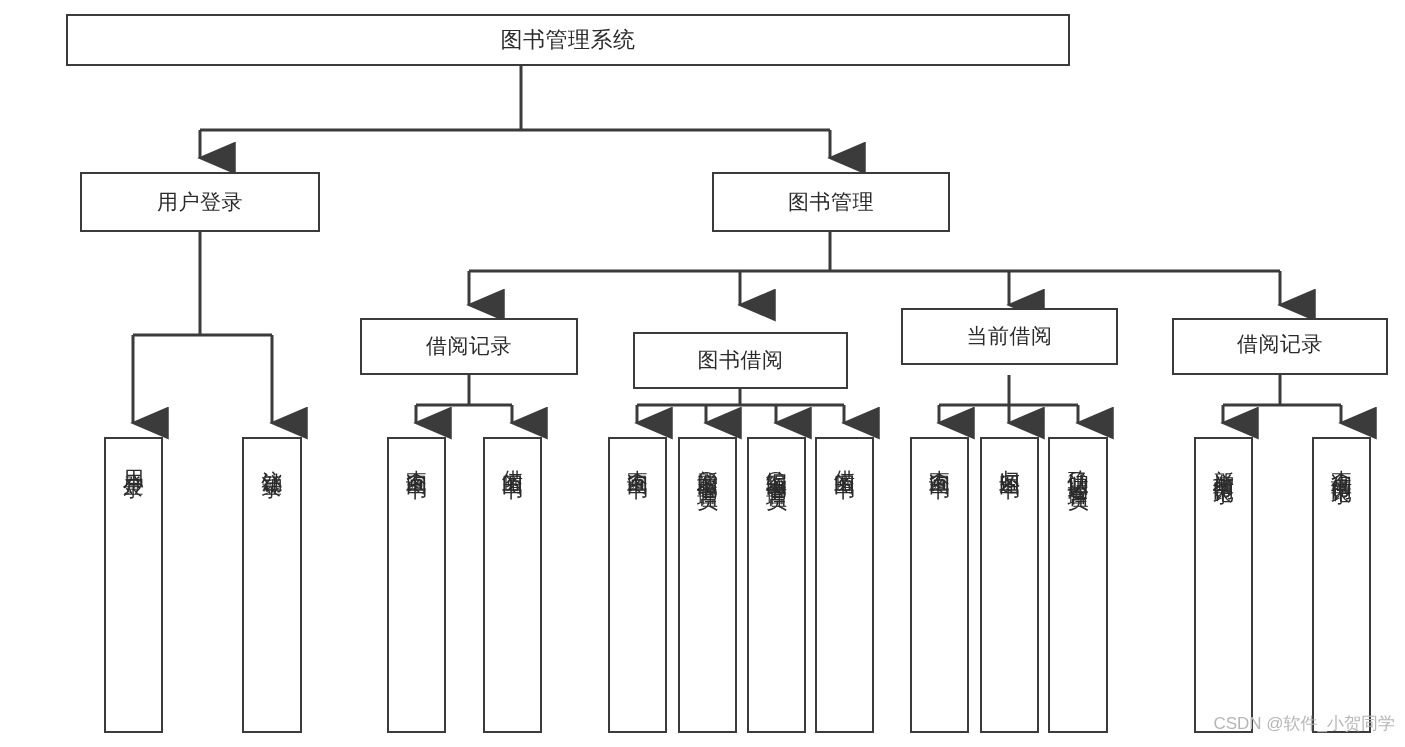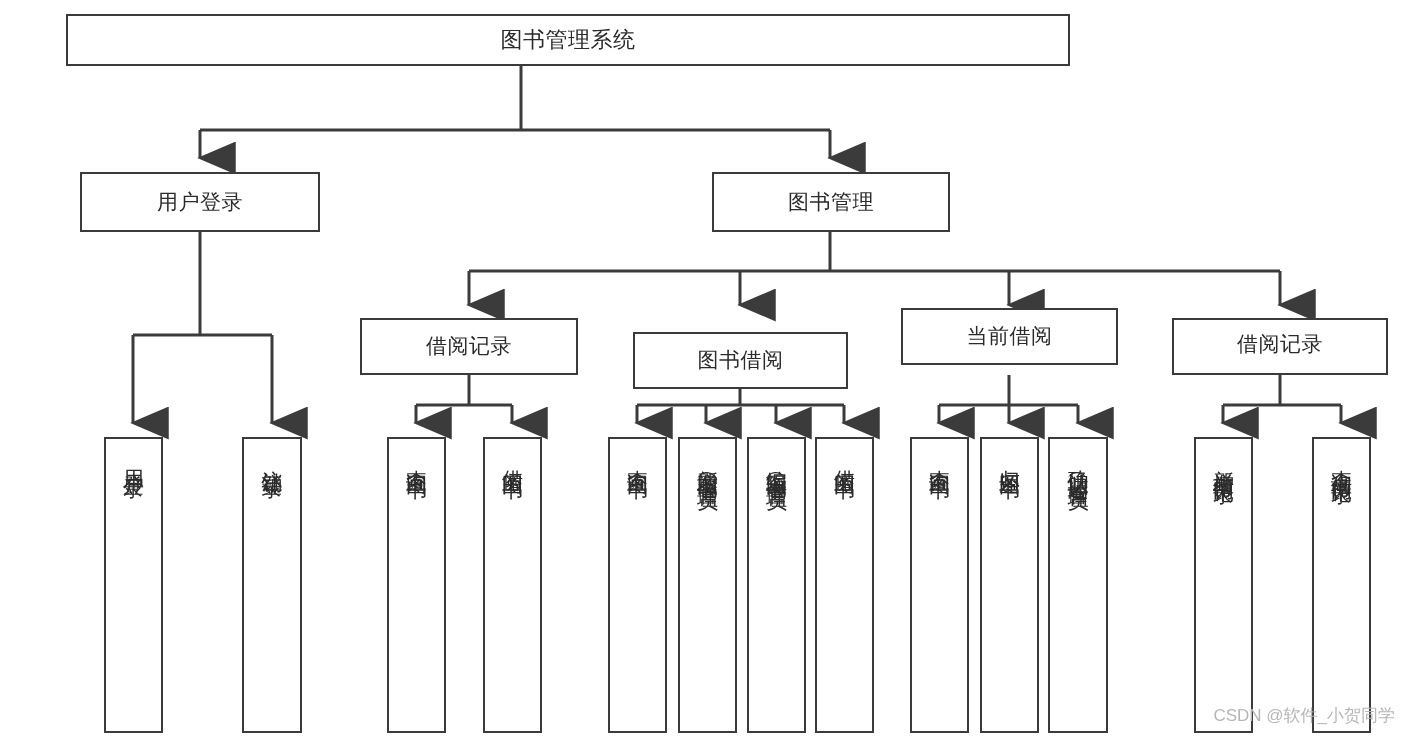--- a/index.html
+++ b/index.html
@@ -58,21 +58,21 @@
     text-orientation: upright;
     font-size: 21px;
     color: #2b2b2b;
     letter-spacing: 3px;
     line-height: 1.05;
     white-space: nowrap;
   }
   .watermark {
     position: absolute;
     right: 10px;
-    bottom: 20px;
+    bottom: 12px;
     font-size: 17px;
     color: #b6b6b6;
     z-index: 20;
     white-space: nowrap;
   }
 </style>
 </head>
 <body>
 
 <div id="canvas">

